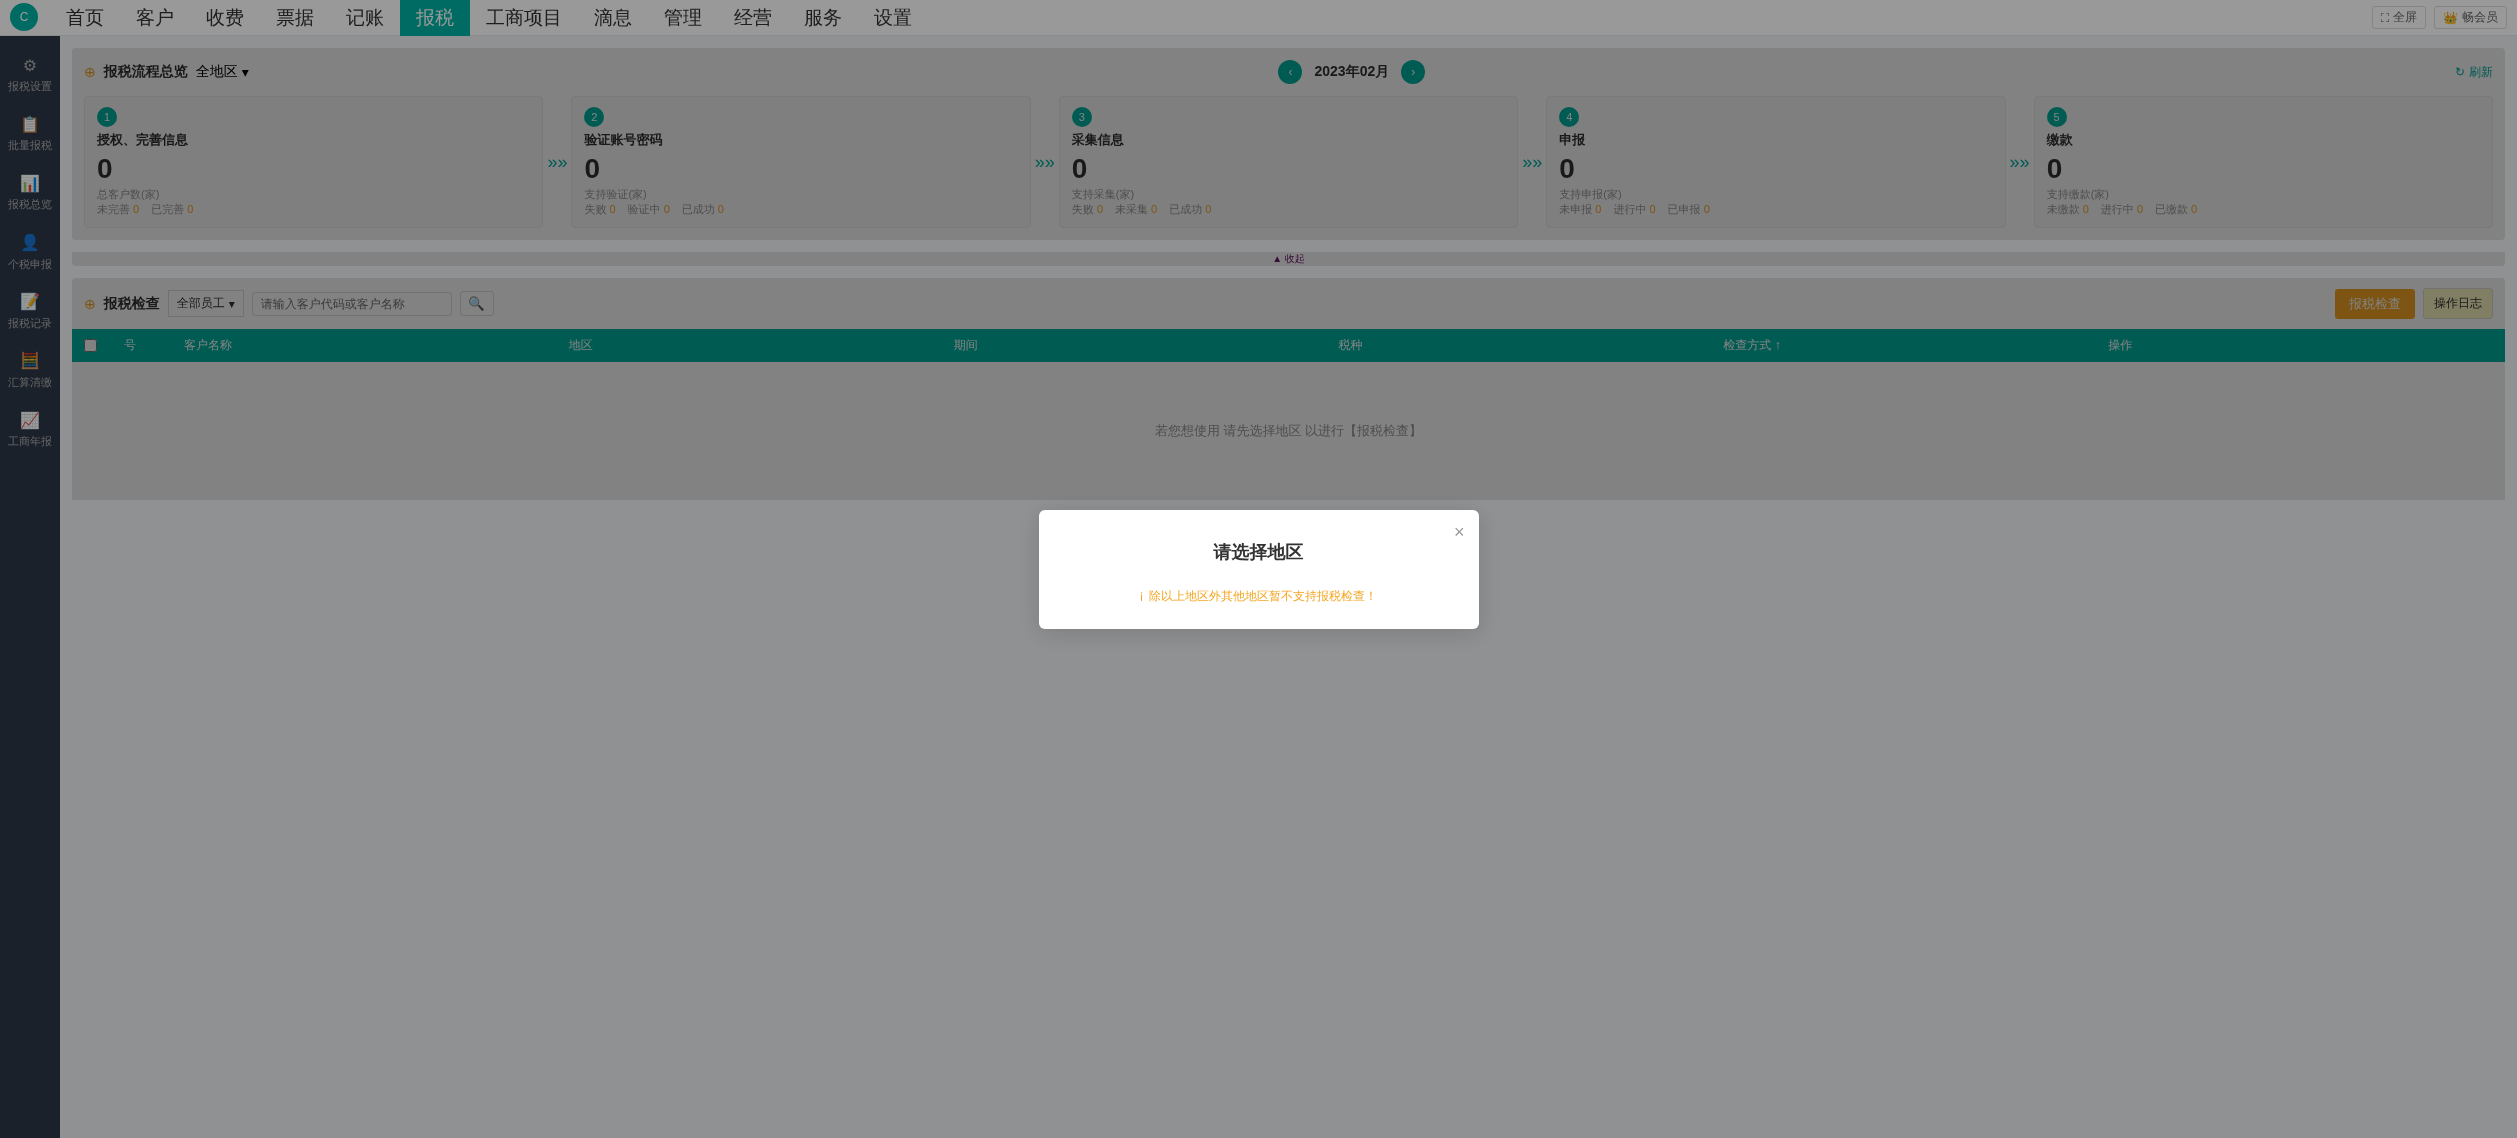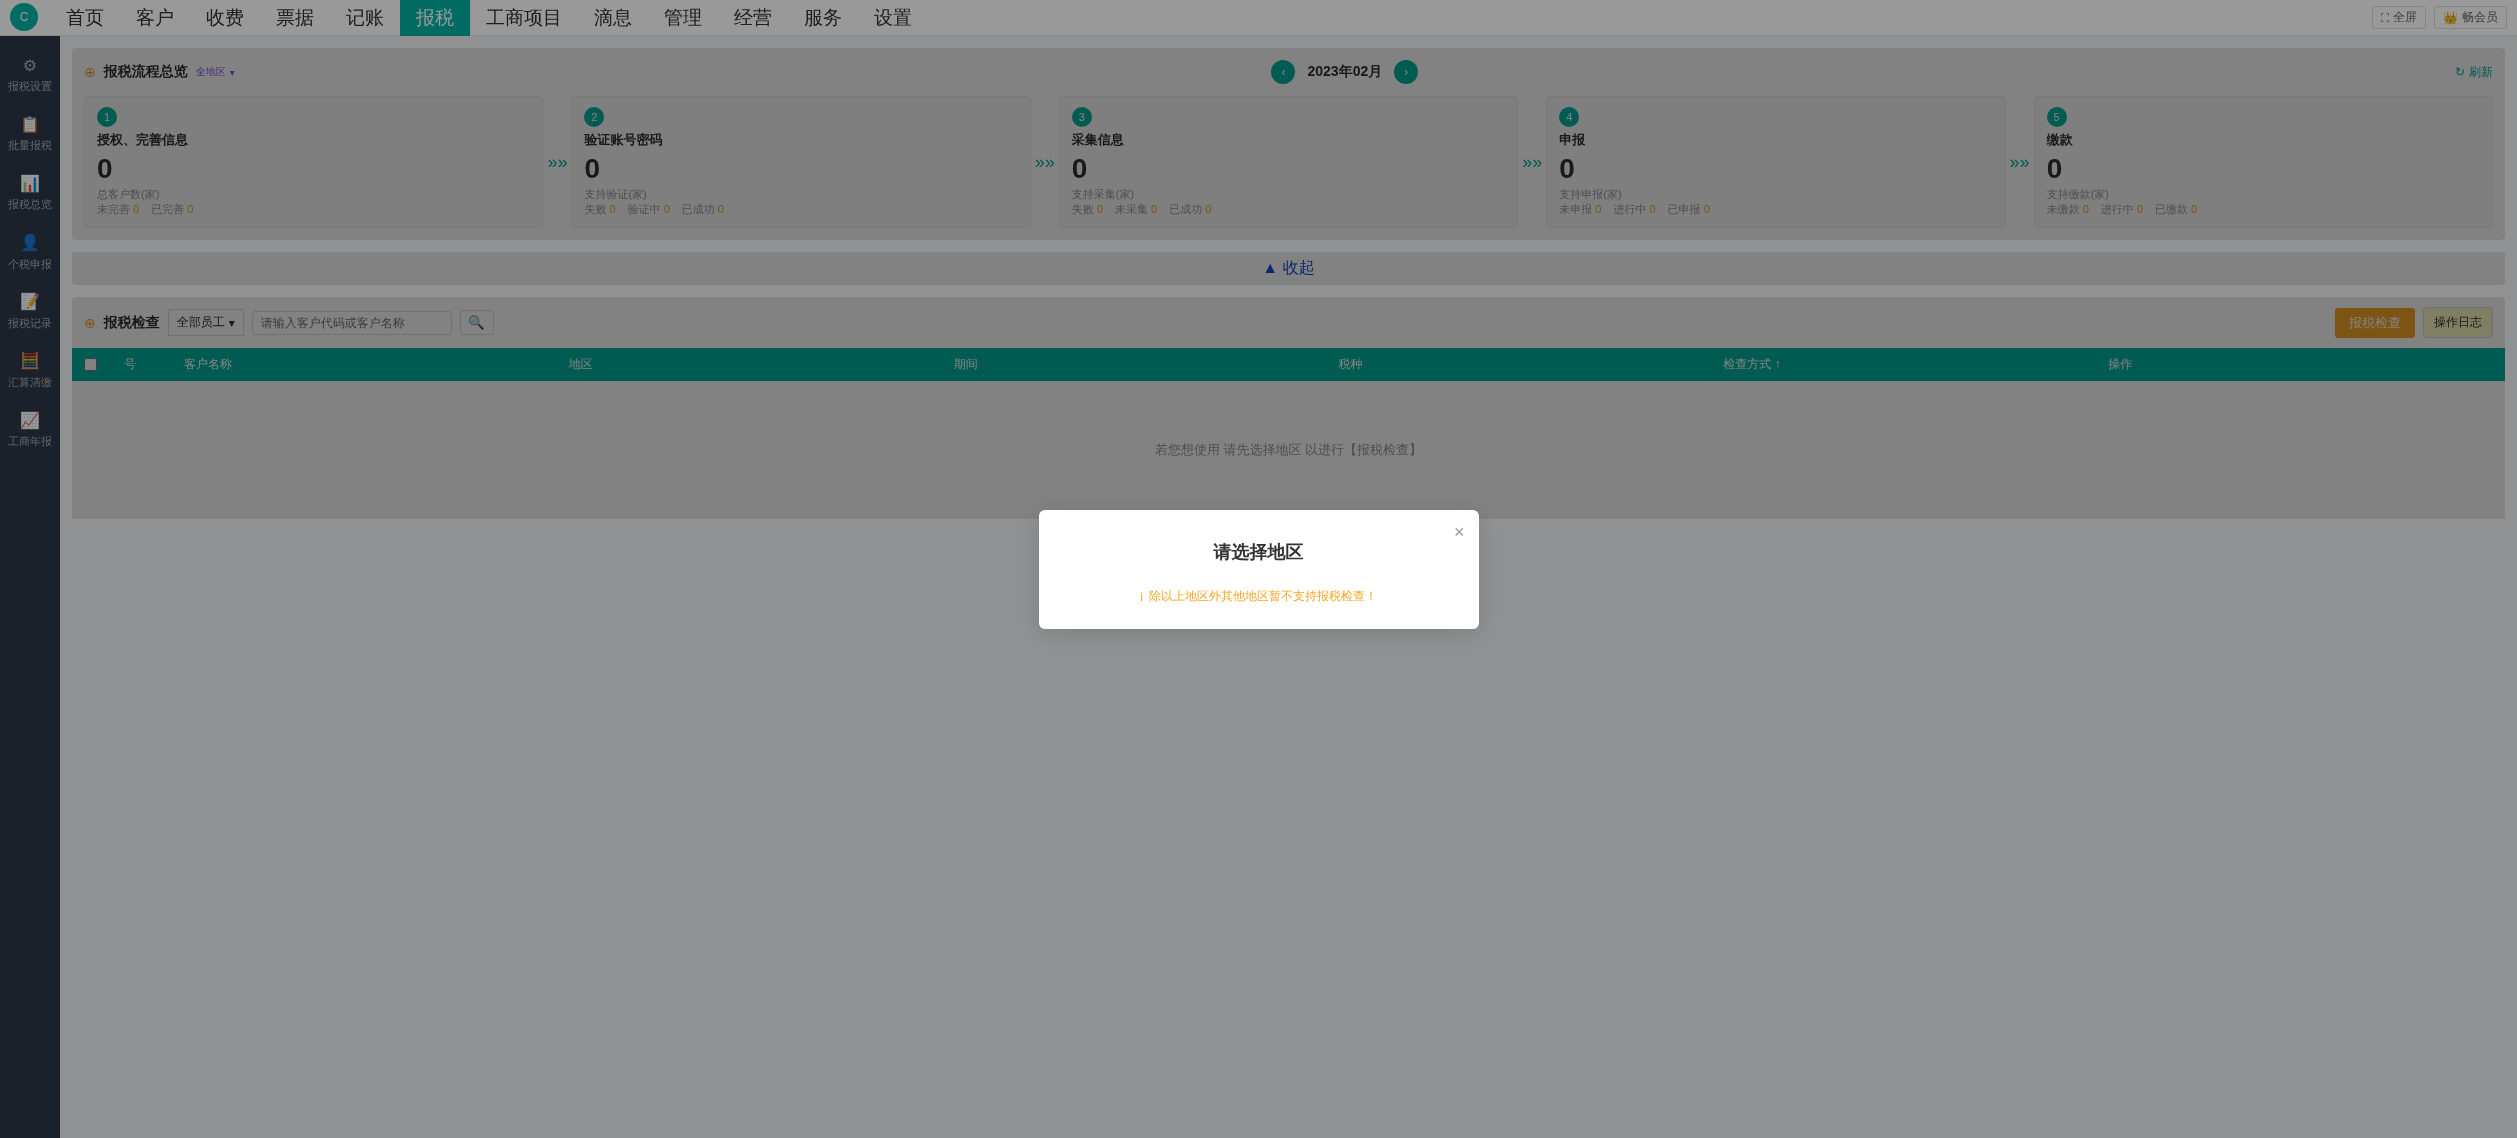--- a/index.html
+++ b/index.html
@@ -123,22 +123,22 @@
       color: #333;
     }
     .section-title-icon {
       color: #f5a623;
       font-size: 14px;
     }
     .region-selector {
       display: flex;
       align-items: center;
       gap: 4px;
-      font-size: 10px;
-      color: #8b5cf6;
+      font-size: 14px;
+      color: #000000;
       cursor: pointer;
       border: none;
       background: none;
     }
     .date-nav {
       display: flex;
       align-items: center;
       gap: 12px;
       flex: 1;
       justify-content: center;
@@ -218,24 +218,23 @@
       align-items: center;
       color: #00b3a4;
       font-size: 18px;
       padding: 0 4px;
       align-self: center;
     }
 
     
     .collapse-bar {
       text-align: center;
-      padding: 6px;
-      color: #1d4ed8;
-      cursor: pointer;
-      font-size: 16px;
+      color: #701a75;
+      cursor: pointer;
+      font-size: 10px;
       background: #fff;
       border-radius: 0 0 4px 4px;
       margin-bottom: 12px;
     }
 
     
     .tax-check-header {
       display: flex;
       align-items: center;
       gap: 8px;

